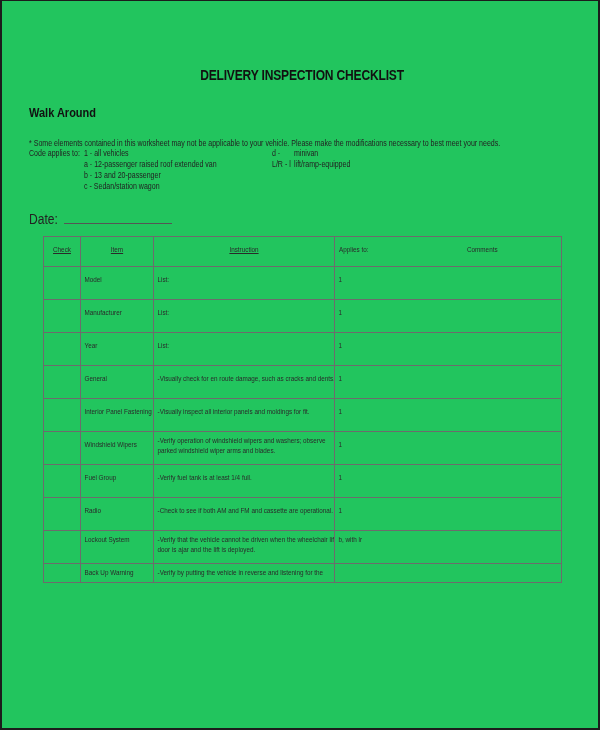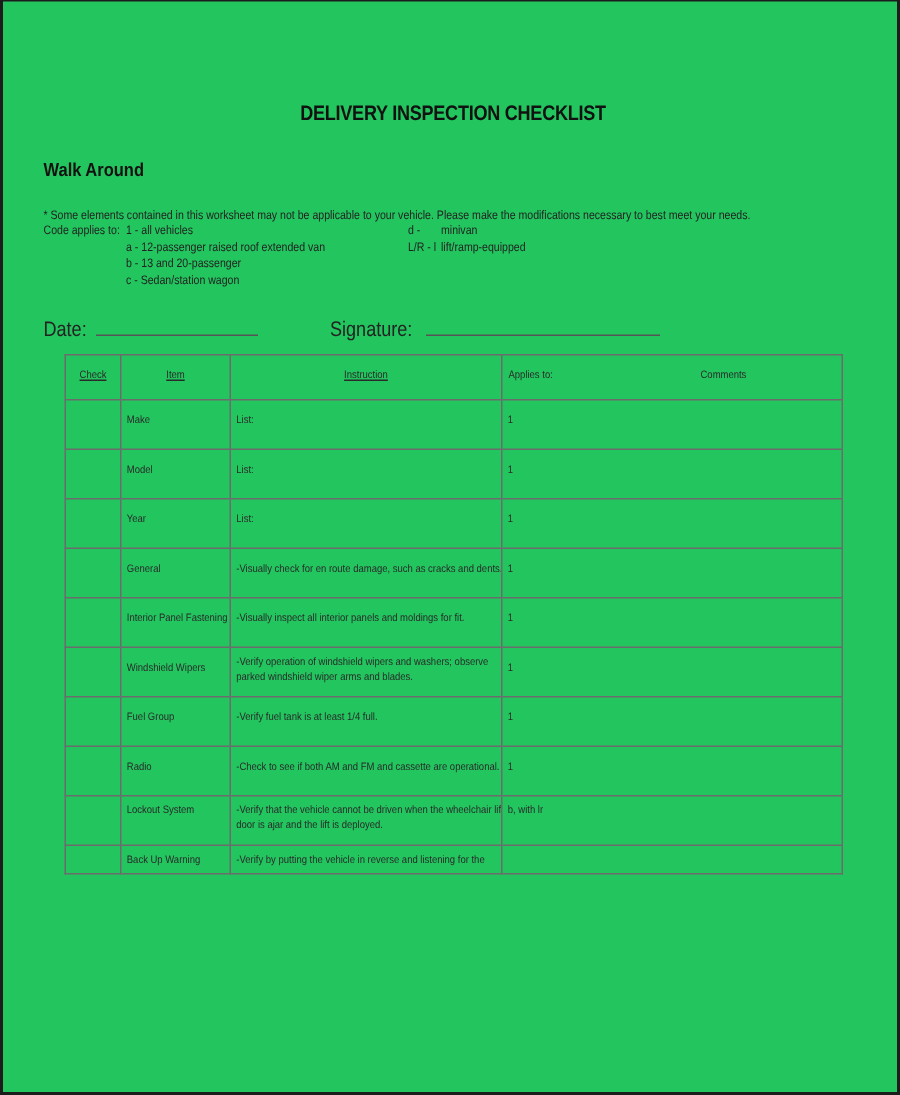--- a/index.html
+++ b/index.html
@@ -104,24 +104,20 @@
 
   <div class="small" style="left:270px; top:148px;">d -</div>
   <div class="small" style="left:292px; top:148px;">minivan</div>
   <div class="small" style="left:270px; top:159px;">L/R - l</div>
   <div class="small" style="left:292px; top:159px;">lift/ramp-equipped</div>
 
   <div class="line-row" style="top:210px;">
     <span style="display:inline-block; transform:scaleX(0.86); transform-origin:left;">Date:</span>
     <span class="blank" style="width:108px; margin-left:-2px;"></span>
   </div>
-  <div class="line-row" style="top:210px; left:218px;">
-    <span style="display:inline-block; transform:scaleX(0.86); transform-origin:left;">Signature:</span>
-    <span class="blank" style="width:156px; margin-left:-4px;"></span>
-  </div>
 
   <table class="check">
     <colgroup>
       <col style="width:37px">
       <col style="width:73px">
       <col style="width:181px">
       <col style="width:227px">
     </colgroup>
     <thead>
       <tr>
@@ -139,33 +135,33 @@
             <span class="applies-h">Applies to:</span>
             <span class="comments-h">Comments</span>
           </span>
         </th>
       </tr>
     </thead>
     <tbody>
       <tr>
         <td></td>
         <td>
-            <span class="cell">Make</span>
+            <span class="cell">Model</span>
           </td>
         <td>
             <span class="cell">List:</span>
           </td>
         <td>
             <span class="cell">1</span>
           </td>
       </tr>
       <tr>
         <td></td>
         <td>
-            <span class="cell">Model</span>
+            <span class="cell">Manufacturer</span>
           </td>
         <td>
             <span class="cell">List:</span>
           </td>
         <td>
             <span class="cell">1</span>
           </td>
       </tr>
       <tr>
         <td></td>

